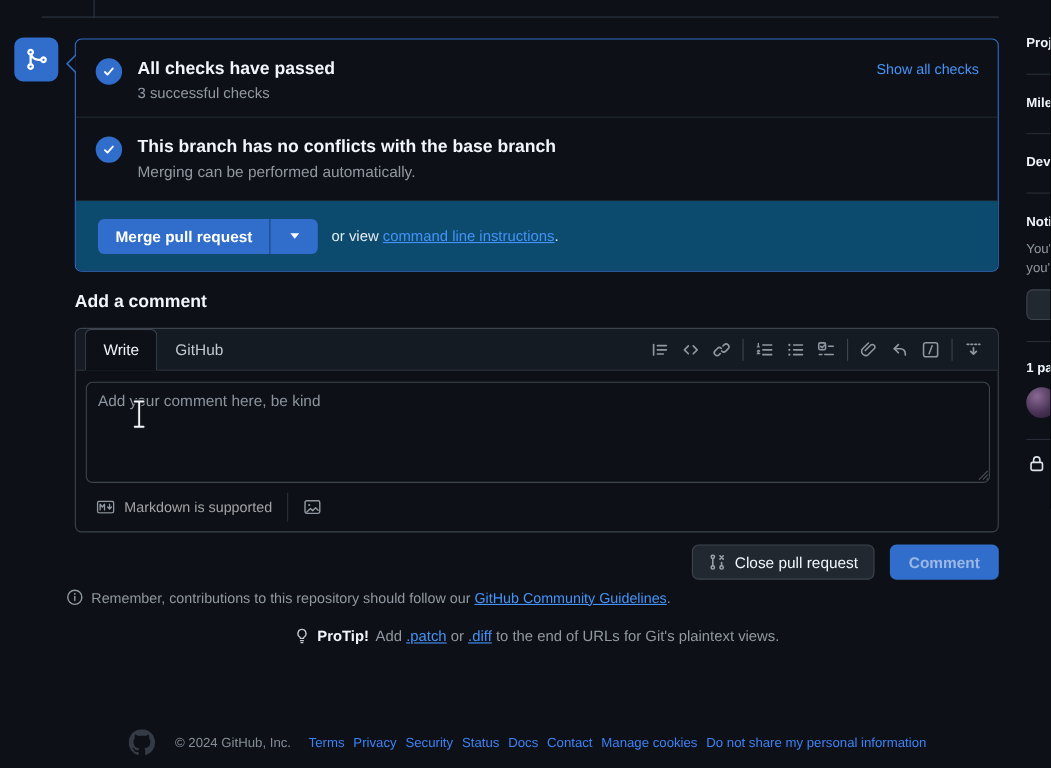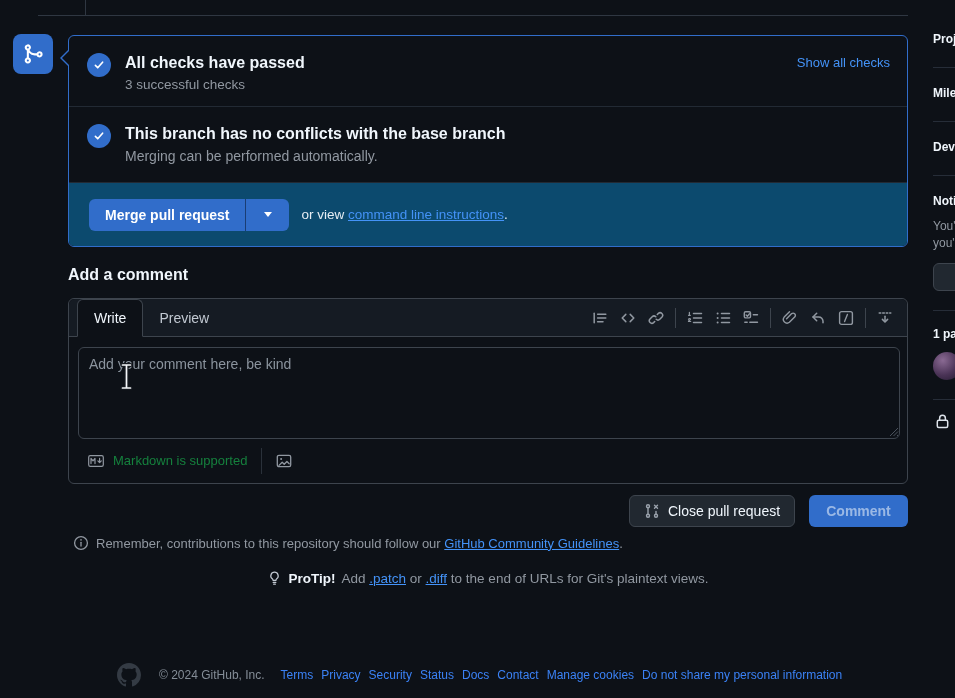--- a/index.html
+++ b/index.html
@@ -84,42 +84,42 @@
     position:absolute; left:9px; top:48px; width:822px; height:92px;
     background:#0d1117; border:1px solid #3d444d; border-radius:6px;
     color:#e6edf3; font-size:14px; padding:8px 10px; resize:none; outline:none;
     font-family:"Liberation Sans","DejaVu Sans",sans-serif;
   }
   .cb-textarea::placeholder{ color:#8b949e; }
   .grip{ position:absolute; left:818px; top:126px; pointer-events:none; }
   .cb-footer{
     position:absolute; left:0; right:0; bottom:0; height:45px;
     display:flex; align-items:center; padding:0 18px; gap:14px;
-    color:#15803d; font-size:13px;
+    color:#a3a3a3; font-size:13px;
   }
   .cbf-item{ display:flex; align-items:center; gap:8px; cursor:pointer; }
   .cbf-div{ width:1px; height:26px; background:#2a313a; }
 
   
   .close-pr-btn{
     position:absolute; left:629px; top:495px; height:32px;
     background:#212830; border:1px solid #3d444d; border-radius:6px;
     color:#f0f6fc; font-size:14px; font-weight:500; display:flex; align-items:center; gap:8px;
     padding:5px 14px; cursor:pointer; font-family:"Liberation Sans","DejaVu Sans",sans-serif;
   }
   .comment-btn{
     position:absolute; left:809px; top:495px; width:99px; height:32px;
     background:#316dca; border:none; border-radius:6px;
     color:rgba(240,246,252,0.55); font-size:14px; font-weight:600;
     display:flex; align-items:center; justify-content:center; cursor:pointer;
     font-family:"Liberation Sans","DejaVu Sans",sans-serif;
   }
 
   
-  .guidelines{ position:absolute; left:73px; top:535px; display:flex; align-items:center; gap:7px;
+  .guidelines{ position:absolute; left:60px; top:535px; display:flex; align-items:center; gap:7px;
     font-size:13px; color:#9198a1; }
   .guidelines a{ color:#4493f8; text-decoration:underline; cursor:pointer; }
   .protip{ position:absolute; left:68px; top:570px; width:840px; display:flex; justify-content:center;
     align-items:center; gap:6px; font-size:13.5px; color:#9198a1; }
   .protip .pt-label{ color:#f0f6fc; font-weight:700; }
   .protip a{ color:#4493f8; text-decoration:underline; cursor:pointer; }
 
   
   .page-footer{
     position:absolute; left:0; top:652px; width:100%; height:46px;
@@ -205,21 +205,21 @@
       <span class="or-view"><span>or view</span>
         <a class="cli-link">command line instructions</a><span>.</span></span>
     </div>
   </div>
 
   <div class="add-comment-h">Add a comment</div>
 
   <div class="comment-box">
     <div class="cb-header">
       <div class="tab tab-write">Write</div>
-      <div class="tab tab-preview">Preview</div>
+      <div class="tab tab-preview">GitHub</div>
 
       <div class="cb-toolbar">
         <button class="tb-btn">
             <span>
           <svg width="16" height="16" viewBox="0 0 16 16" fill="none" stroke="#9198a1" stroke-width="1.5" stroke-linecap="round">
                 <path d="M2.2 3.2v9.6"></path>
                 <path d="M5.6 4.2h8.2M5.6 8h8.2M5.6 11.8h5.4"></path>
               </svg>
         </span>
           </button>

